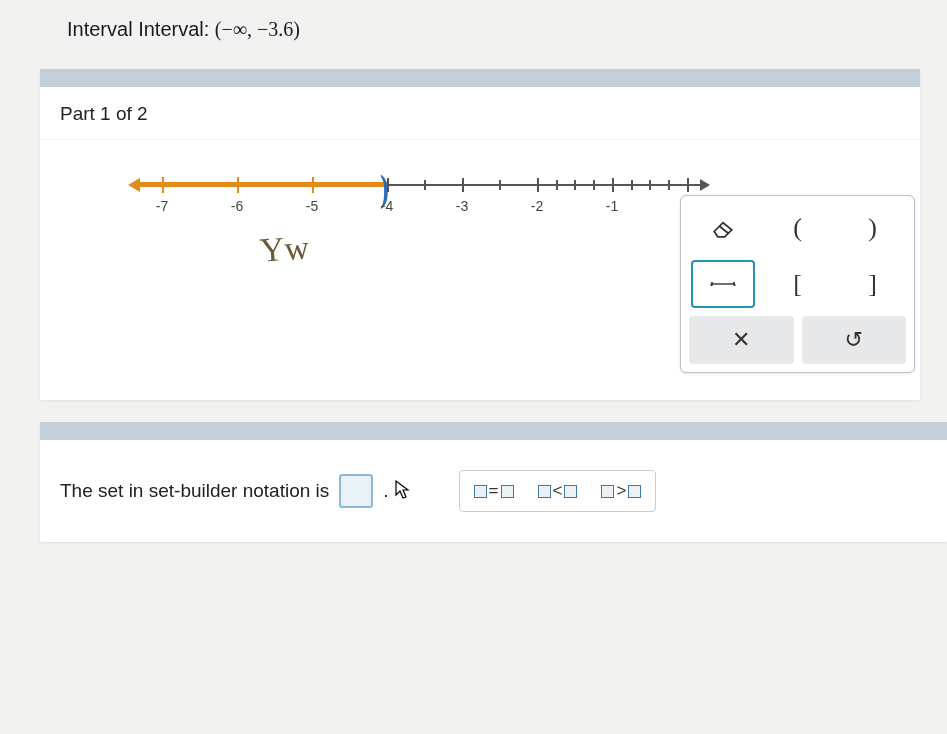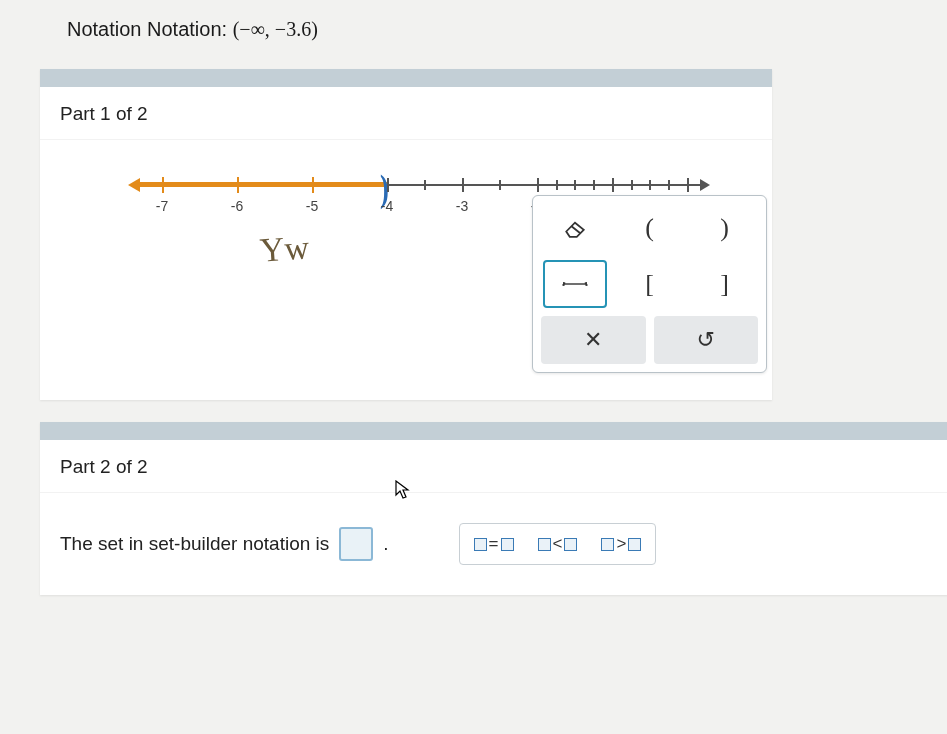--- a/index.html
+++ b/index.html
@@ -26,21 +26,21 @@
       color: #1a1a1a;
     }
     .interval-line .math {
       font-family: 'Times New Roman', serif;
     }
     .italic-x { font-style: italic; font-family: 'Times New Roman', serif; }
     .panel {
       background: #fff;
       border-top: 18px solid #c3cfd6;
       margin-left: 18px;
-      width: 732px;
+      width: 880px;
       box-shadow: 0 1px 2px rgba(0,0,0,.08);
     }
     .part-header {
       font-size: 19px;
       padding: 16px 20px 14px 20px;
       color: #222;
       border-bottom: 1px solid rgba(0,0,0,0.05);
     }
     .part-body {
       padding: 22px 20px 40px 20px;
@@ -221,21 +221,21 @@
       width: 13px; height: 13px;
       border: 1.5px solid #3a7ab5;
       background: #eaf2f8;
     }
   </style>
 </head>
 <body>
 
 <div class="container">
   <div class="interval-line">
-    <span>Notation Notation:</span>
+    <span>Interval Interval:</span>
     <span class="math">(−∞, −3.6)</span>
   </div>
 
   <div class="panel">
     <div class="part-header">Part 1 of 2</div>
     <div class="part-body">
 
       <div class="numberline-wrap">
         <div class="axis-line"></div>
         <div class="axis-arrow-right"></div>
@@ -307,21 +307,20 @@
             </div>
           <div class="action-btn">
               <span>↺</span>
             </div>
         </div>
       </div>
     </div>
   </div>
 
   <div class="panel2">
-    <div class="part-header">Part 2 of 2</div>
     <div class="part2-body">
       <span style="font-size:19px">The set in set-builder notation is</span>
       <div class="answer-box"></div>
       <span style="font-size:19px">.</span>
       <div class="op-palette">
         <div class="op">
             <span class="sq"></span>
             <span>=</span>
             <span class="sq"></span>
           </div>

